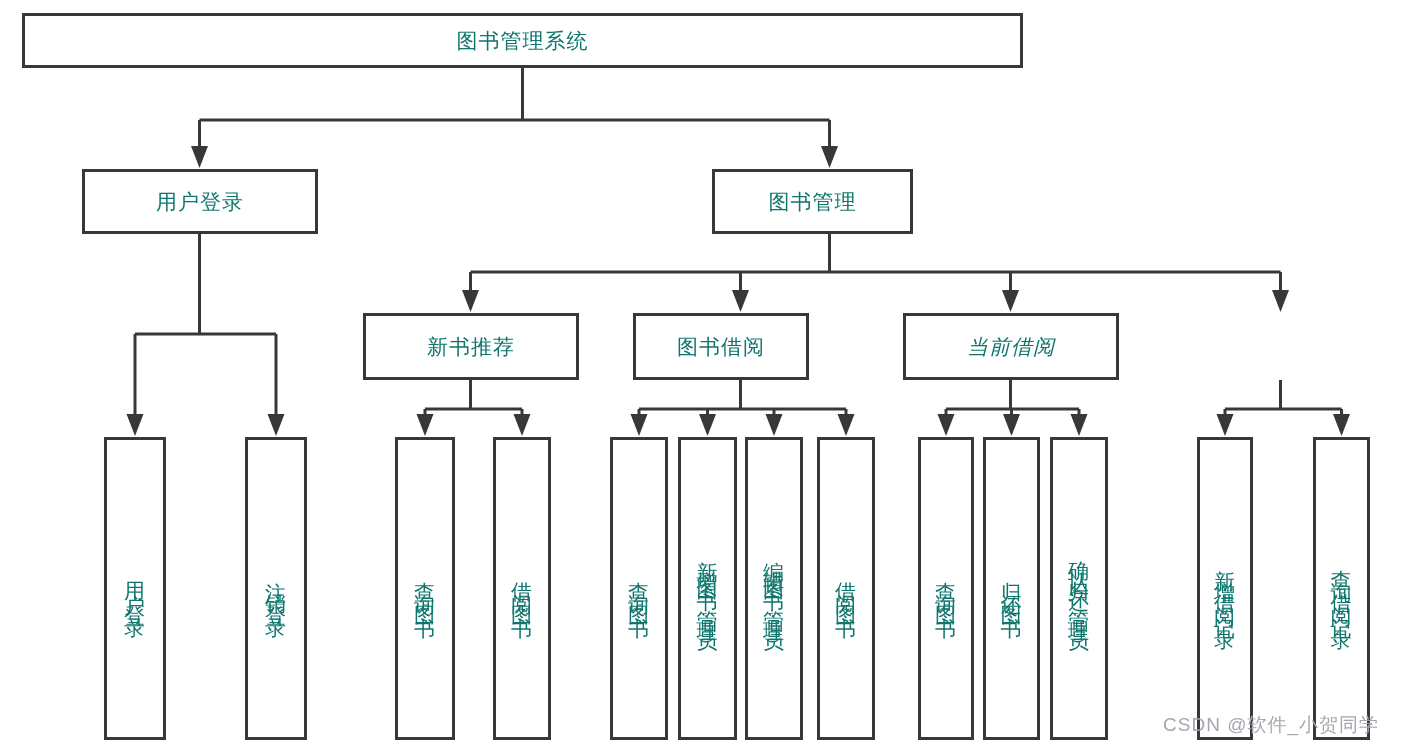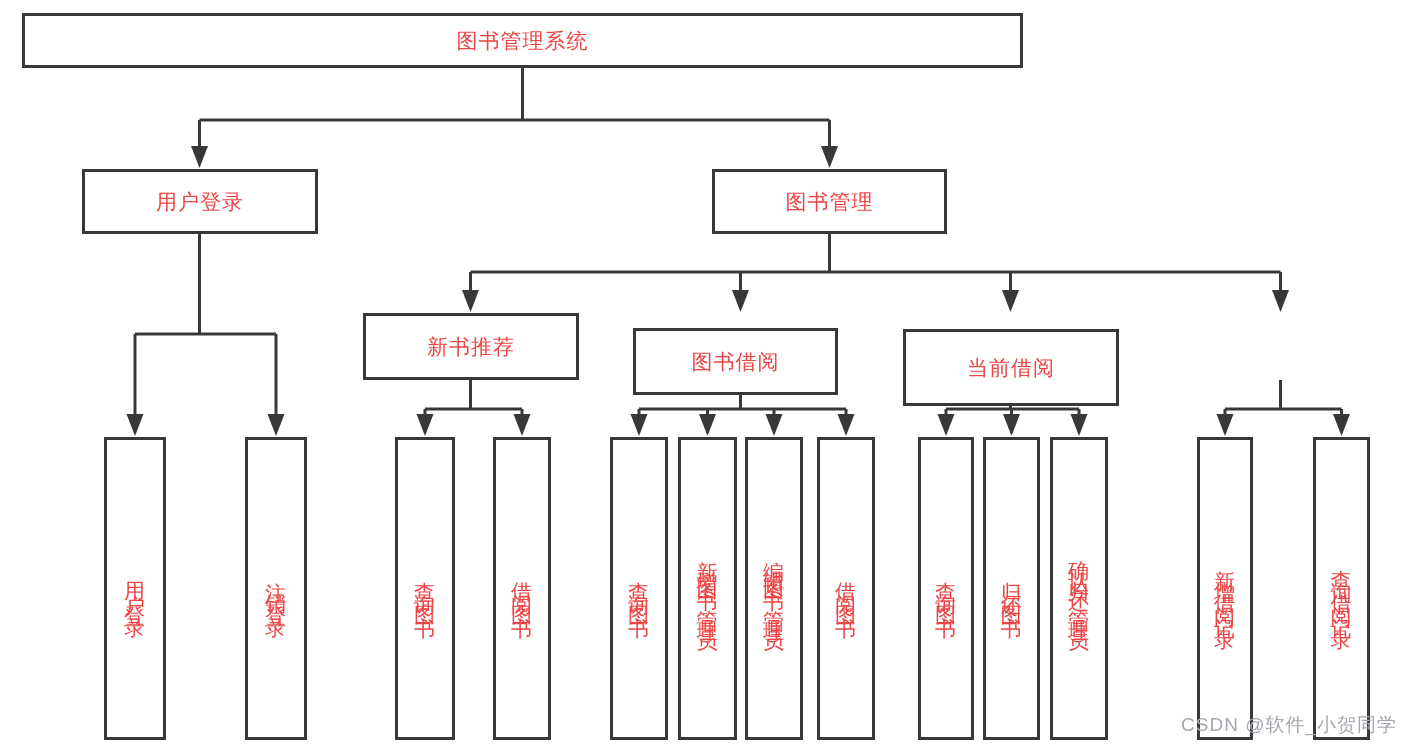--- a/index.html
+++ b/index.html
@@ -22,40 +22,40 @@
     height: 747px;
   }
   .node {
     position: absolute;
     box-sizing: border-box;
     border: 3px solid #383838;
     background: #ffffff;
     display: flex;
     align-items: center;
     justify-content: center;
-    color: #ef4444;
+    color: #0f766e;
     font-size: 21px;
   }
   .node.h span {
     white-space: nowrap;
     letter-spacing: 1px;
   }
   .node.v span {
     writing-mode: vertical-rl;
     text-orientation: mixed;
     letter-spacing: 12px;
     line-height: 1;
     white-space: nowrap;
   }
   .node.v.long span {
     letter-spacing: 10px;
   }
   #watermark {
     position: absolute;
-    right: 8px;
+    right: 26px;
     bottom: 9px;
     font-size: 19px;
     color: #a6a6b0;
     letter-spacing: 1px;
     white-space: nowrap;
     pointer-events: none;
   }
 </style>
 </head>
 <body>
@@ -117,31 +117,31 @@
       <polygon points="1333,414 1350,414 1341.5,436" fill="#383838"></polygon>
     </svg>
 
   <div class="node h" style="left:22px;  top:13px;  width:1001px; height:55px;">
     <span>图书管理系统</span>
   </div>
 
   <div class="node h" style="left:82px;  top:169px; width:236px; height:65px;">
     <span>用户登录</span>
   </div>
-  <div class="node h" style="left:712px; top:169px; width:235px; height:65px;">
+  <div class="node h" style="left:712px; top:169px; width:201px; height:65px;">
     <span>图书管理</span>
   </div>
 
   <div class="node h" style="left:363px; top:313px; width:216px; height:67px;align-items:center;">
     <span>新书推荐</span>
   </div>
-  <div class="node h" style="left:633px; top:328px; width:205px; height:67px;">
+  <div class="node h" style="left:633px; top:313px; width:176px; height:67px;">
     <span>图书借阅</span>
   </div>
-  <div class="node h" style="left:903px; top:329px; width:216px; height:77px;">
+  <div class="node h" style="left:903px; top:313px; width:216px; height:67px;font-style:italic;">
     <span>当前借阅</span>
   </div>
 
   <div class="node v" style="left:104px; top:437px; width:62px; height:303px;">
     <span>用户登录</span>
   </div>
   <div class="node v" style="left:245px; top:437px; width:62px; height:303px;">
     <span>注销登录</span>
   </div>
 

